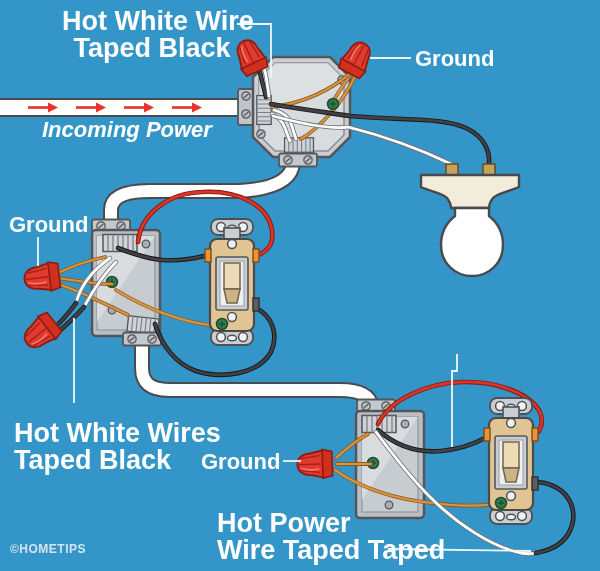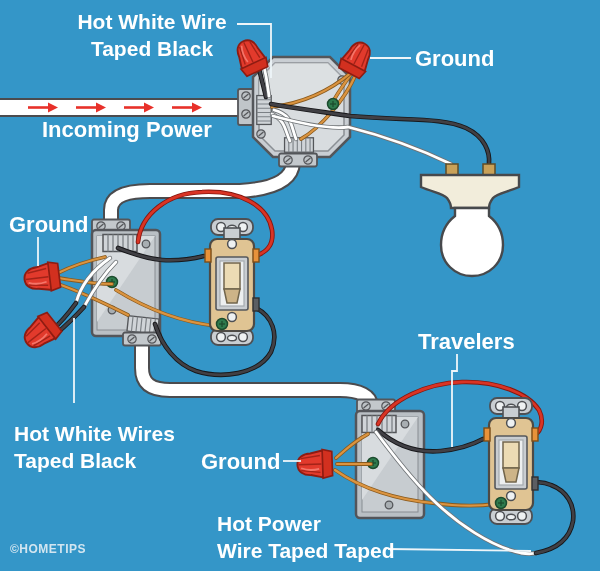--- a/index.html
+++ b/index.html
@@ -1,22 +1,22 @@
 <!DOCTYPE html>
 <html><head>
 <meta charset="utf-8">
 <style>
   html,body{margin:0;padding:0;background:#2b7ba6;}
   .stage{position:relative;width:600px;height:571px;background:#3496c8;overflow:hidden;
          font-family:"Liberation Sans",sans-serif;}
   .stage svg{position:absolute;left:0;top:0;}
-  .lbl{position:absolute;color:#ffffff;font-weight:700;font-size:21px;line-height:27px;
+  .lbl{position:absolute;color:#ffffff;font-weight:700;font-size:27px;line-height:27px;
        white-space:nowrap;}
   .lbl.big{font-size:22px;}
-  .lbl.italic{}
+  .lbl.italic{font-style:italic;}
   .lbl.center{text-align:center;}
   .brand{position:absolute;color:#d2e5f0;font-weight:700;font-size:12px;
          letter-spacing:0.5px;white-space:nowrap;}
   
   .cable-o{fill:none;stroke:#4b4b4e;stroke-width:16;stroke-linecap:round;}
   .cable-i{fill:none;stroke:#ffffff;stroke-width:12;stroke-linecap:round;}
   .red-o{fill:none;stroke:#86170f;stroke-width:4.6;stroke-linecap:round;}
   .red-i{fill:none;stroke:#d93425;stroke-width:2.8;stroke-linecap:round;}
   .cu-o{fill:none;stroke:#8a5a1d;stroke-width:3.8;stroke-linecap:round;}
   .cu-i{fill:none;stroke:#db9440;stroke-width:2.2;stroke-linecap:round;}
@@ -279,21 +279,20 @@
 
 <div class="lbl big" style="left:9px;top:211px;">Ground</div>
 
 <div class="lbl" style="left:14px;top:404px;margin-top:16px;">
   <div>Hot White Wires</div>
   <div>Taped Black</div>
 </div>
 
 <div class="lbl big" style="left:201px;top:448px;">Ground</div>
 
-<div class="lbl big" style="left:418px;top:328px;">Travelers</div>
 
 <div class="lbl" style="left:217px;top:510px;">
   <div>Hot Power</div>
   <div>Wire Taped Taped</div>
 </div>
 
 <div class="brand" style="left:10px;top:542px;">©HOMETIPS</div>
 
 </div>
 

